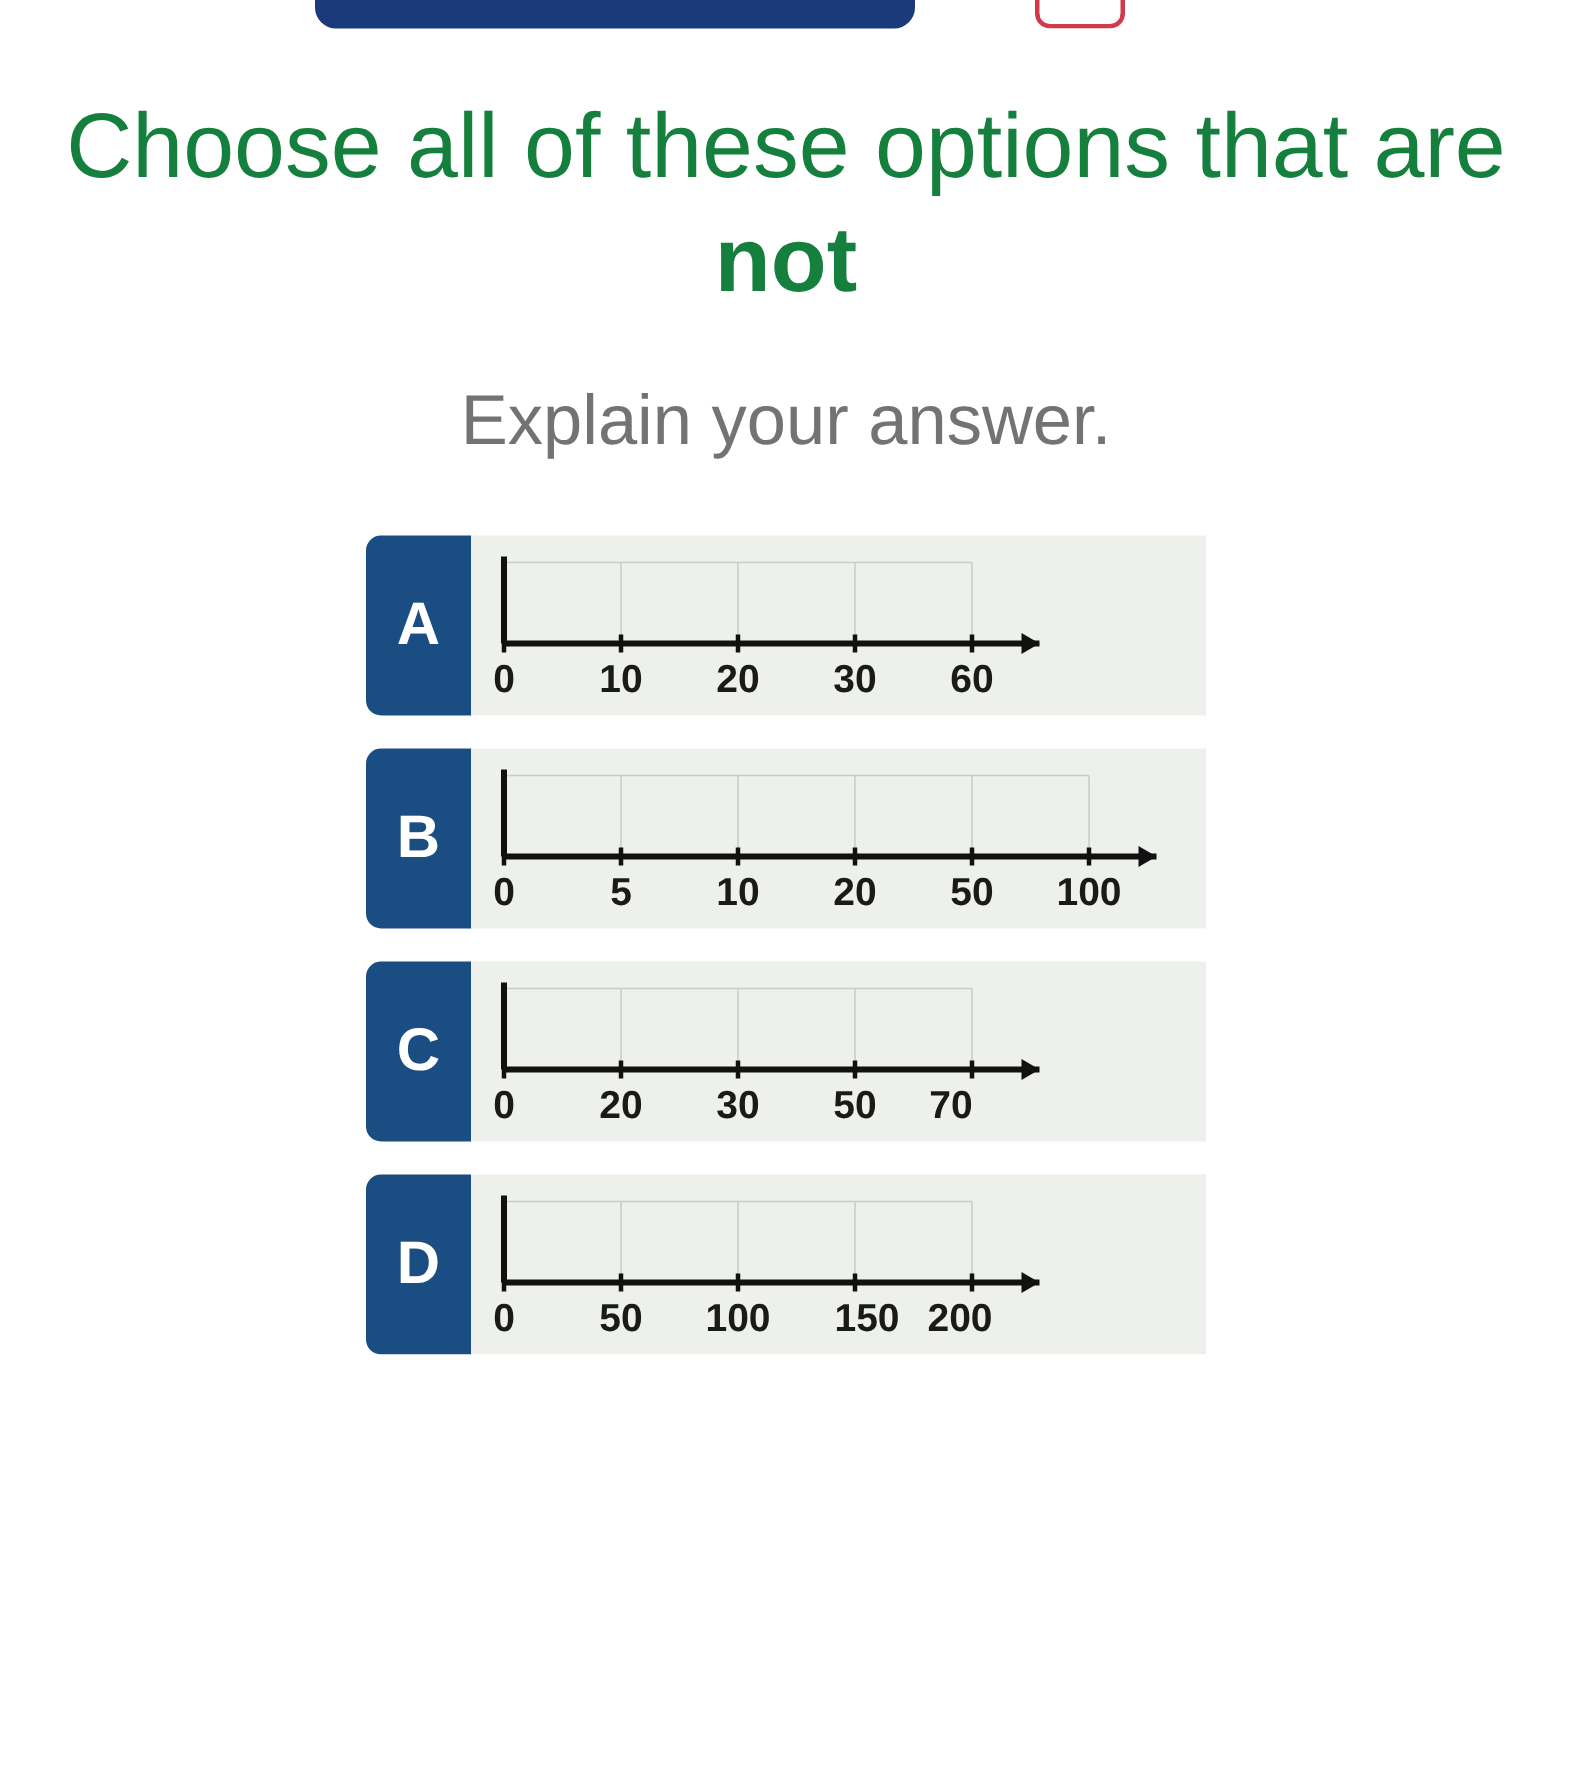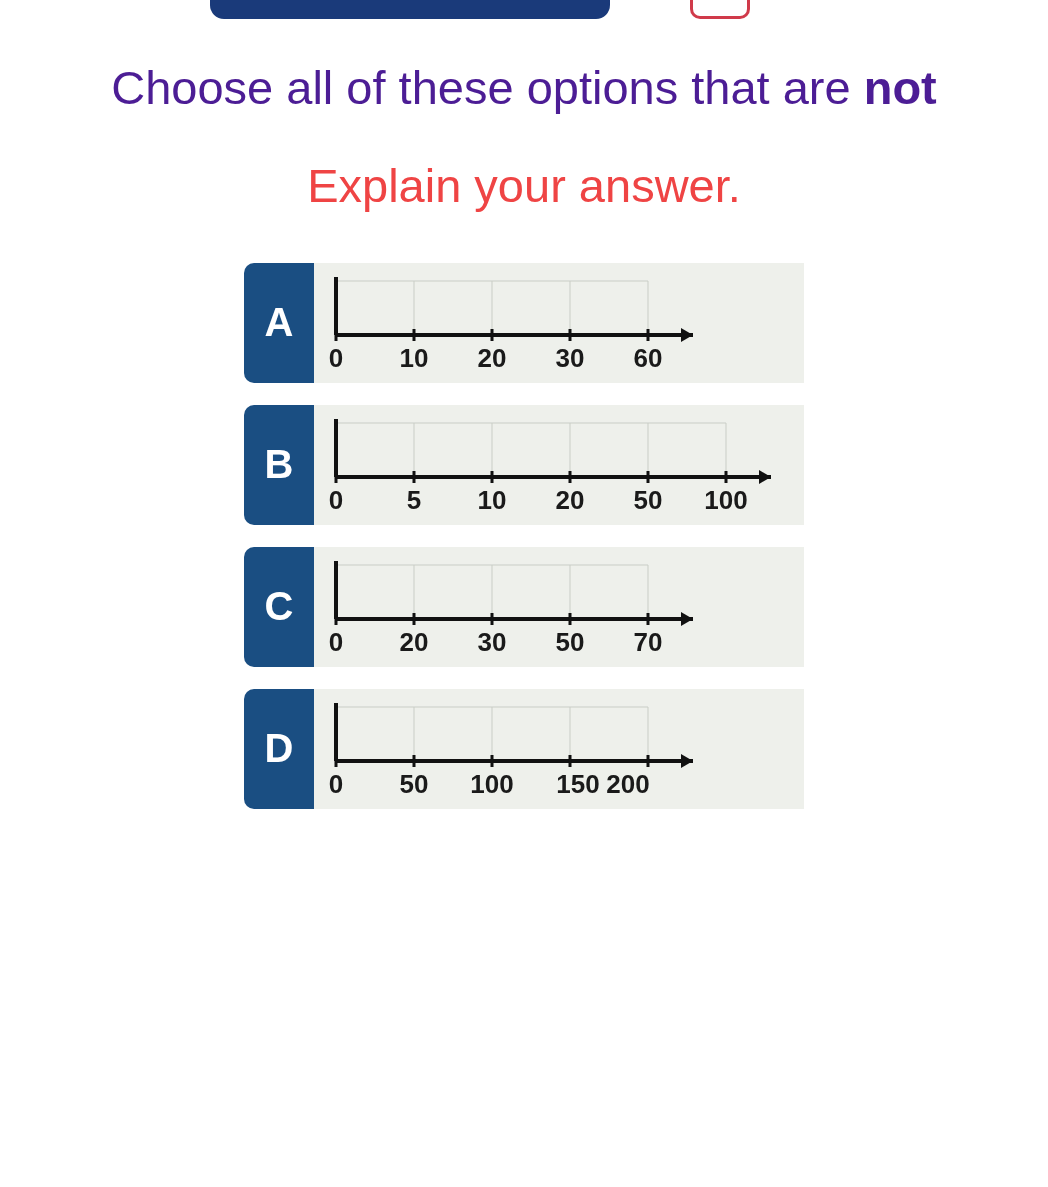--- a/index.html
+++ b/index.html
@@ -26,30 +26,30 @@
     position: absolute;
     left: 690px;
     width: 60px;
     height: 19px;
     border: 3px solid #d03a4a;
     border-top: none;
     border-radius: 0 0 10px 10px;
   }
   .question {
     text-align: center;
-    color: #4c1d95;
-    font-size: 47px;
+    color: #15803d;
+    font-size: 61px;
     line-height: 1.25;
     padding: 40px 20px 10px 20px;
     font-weight: 400;
   }
   .question .bold { font-weight: 700; }
   .sub {
     text-align: center;
-    color: #ef4444;
+    color: #737373;
     font-size: 47px;
     padding: 30px 20px 50px 20px;
   }
   .options {
     width: 560px;
     margin: 0 auto;
     display: flex;
     flex-direction: column;
     gap: 22px;
   }
@@ -196,21 +196,21 @@
             <line x1="168" y1="56" x2="168" y2="68" stroke="#111" stroke-width="3"></line>
             <line x1="246" y1="56" x2="246" y2="68" stroke="#111" stroke-width="3"></line>
             <line x1="324" y1="56" x2="324" y2="68" stroke="#111" stroke-width="3"></line>
             <polygon points="369,62 357,55 357,69" fill="#111"></polygon>
           </svg>
           <div class="tick-labels" style="top: 70px;">
             <span style="left: 12px;">0</span>
             <span style="left: 90px;">20</span>
             <span style="left: 168px;">30</span>
             <span style="left: 246px;">50</span>
-            <span style="left: 324px;">70</span>
+            <span style="left: 310px;">70</span>
           </div>
         </div>
       </div>
     </div>
     <div class="option">
       <div class="letter-tab">D</div>
       <div class="scale-area">
         <div class="axis-wrap">
           <svg class="axis-svg" width="381" height="75">
             <line x1="12" y1="8" x2="12" y2="62" stroke="#c9cdc6" stroke-width="1"></line>
@@ -226,18 +226,18 @@
             <line x1="168" y1="56" x2="168" y2="68" stroke="#111" stroke-width="3"></line>
             <line x1="246" y1="56" x2="246" y2="68" stroke="#111" stroke-width="3"></line>
             <line x1="324" y1="56" x2="324" y2="68" stroke="#111" stroke-width="3"></line>
             <polygon points="369,62 357,55 357,69" fill="#111"></polygon>
           </svg>
           <div class="tick-labels" style="top: 70px;">
             <span style="left: 12px;">0</span>
             <span style="left: 90px;">50</span>
             <span style="left: 168px;">100</span>
             <span style="left: 254px;">150</span>
-            <span style="left: 304px;">200</span>
+            <span style="left: 316px;">200</span>
           </div>
         </div>
       </div>
     </div>
   </div>
 
 </body></html>

